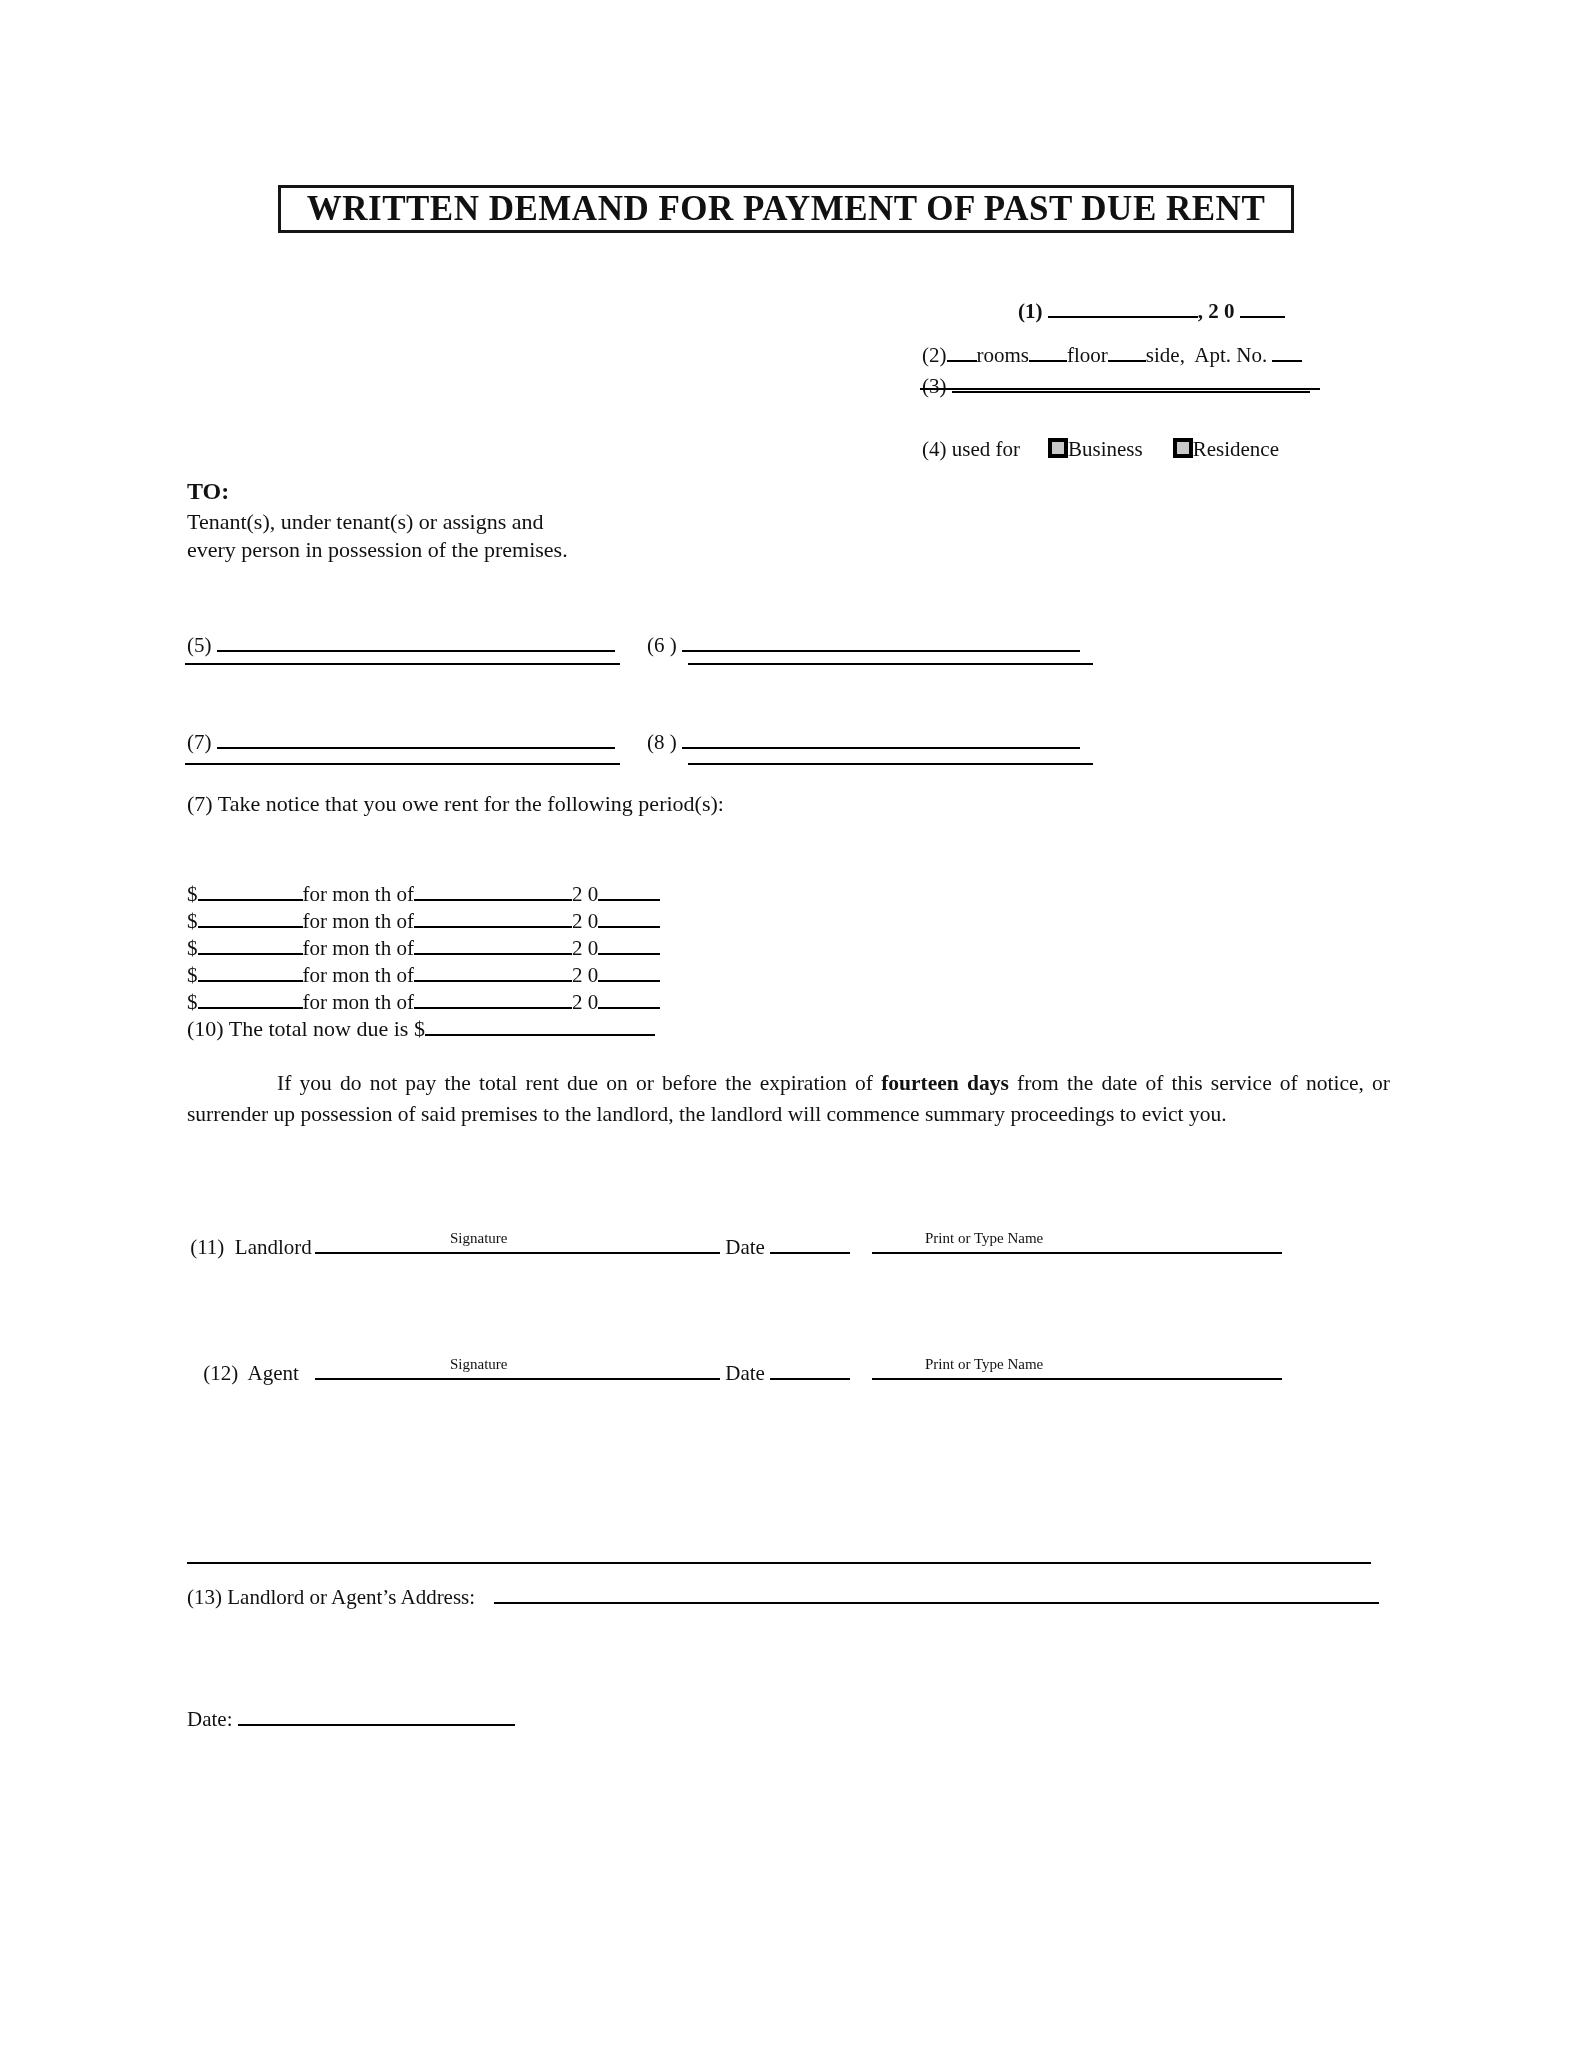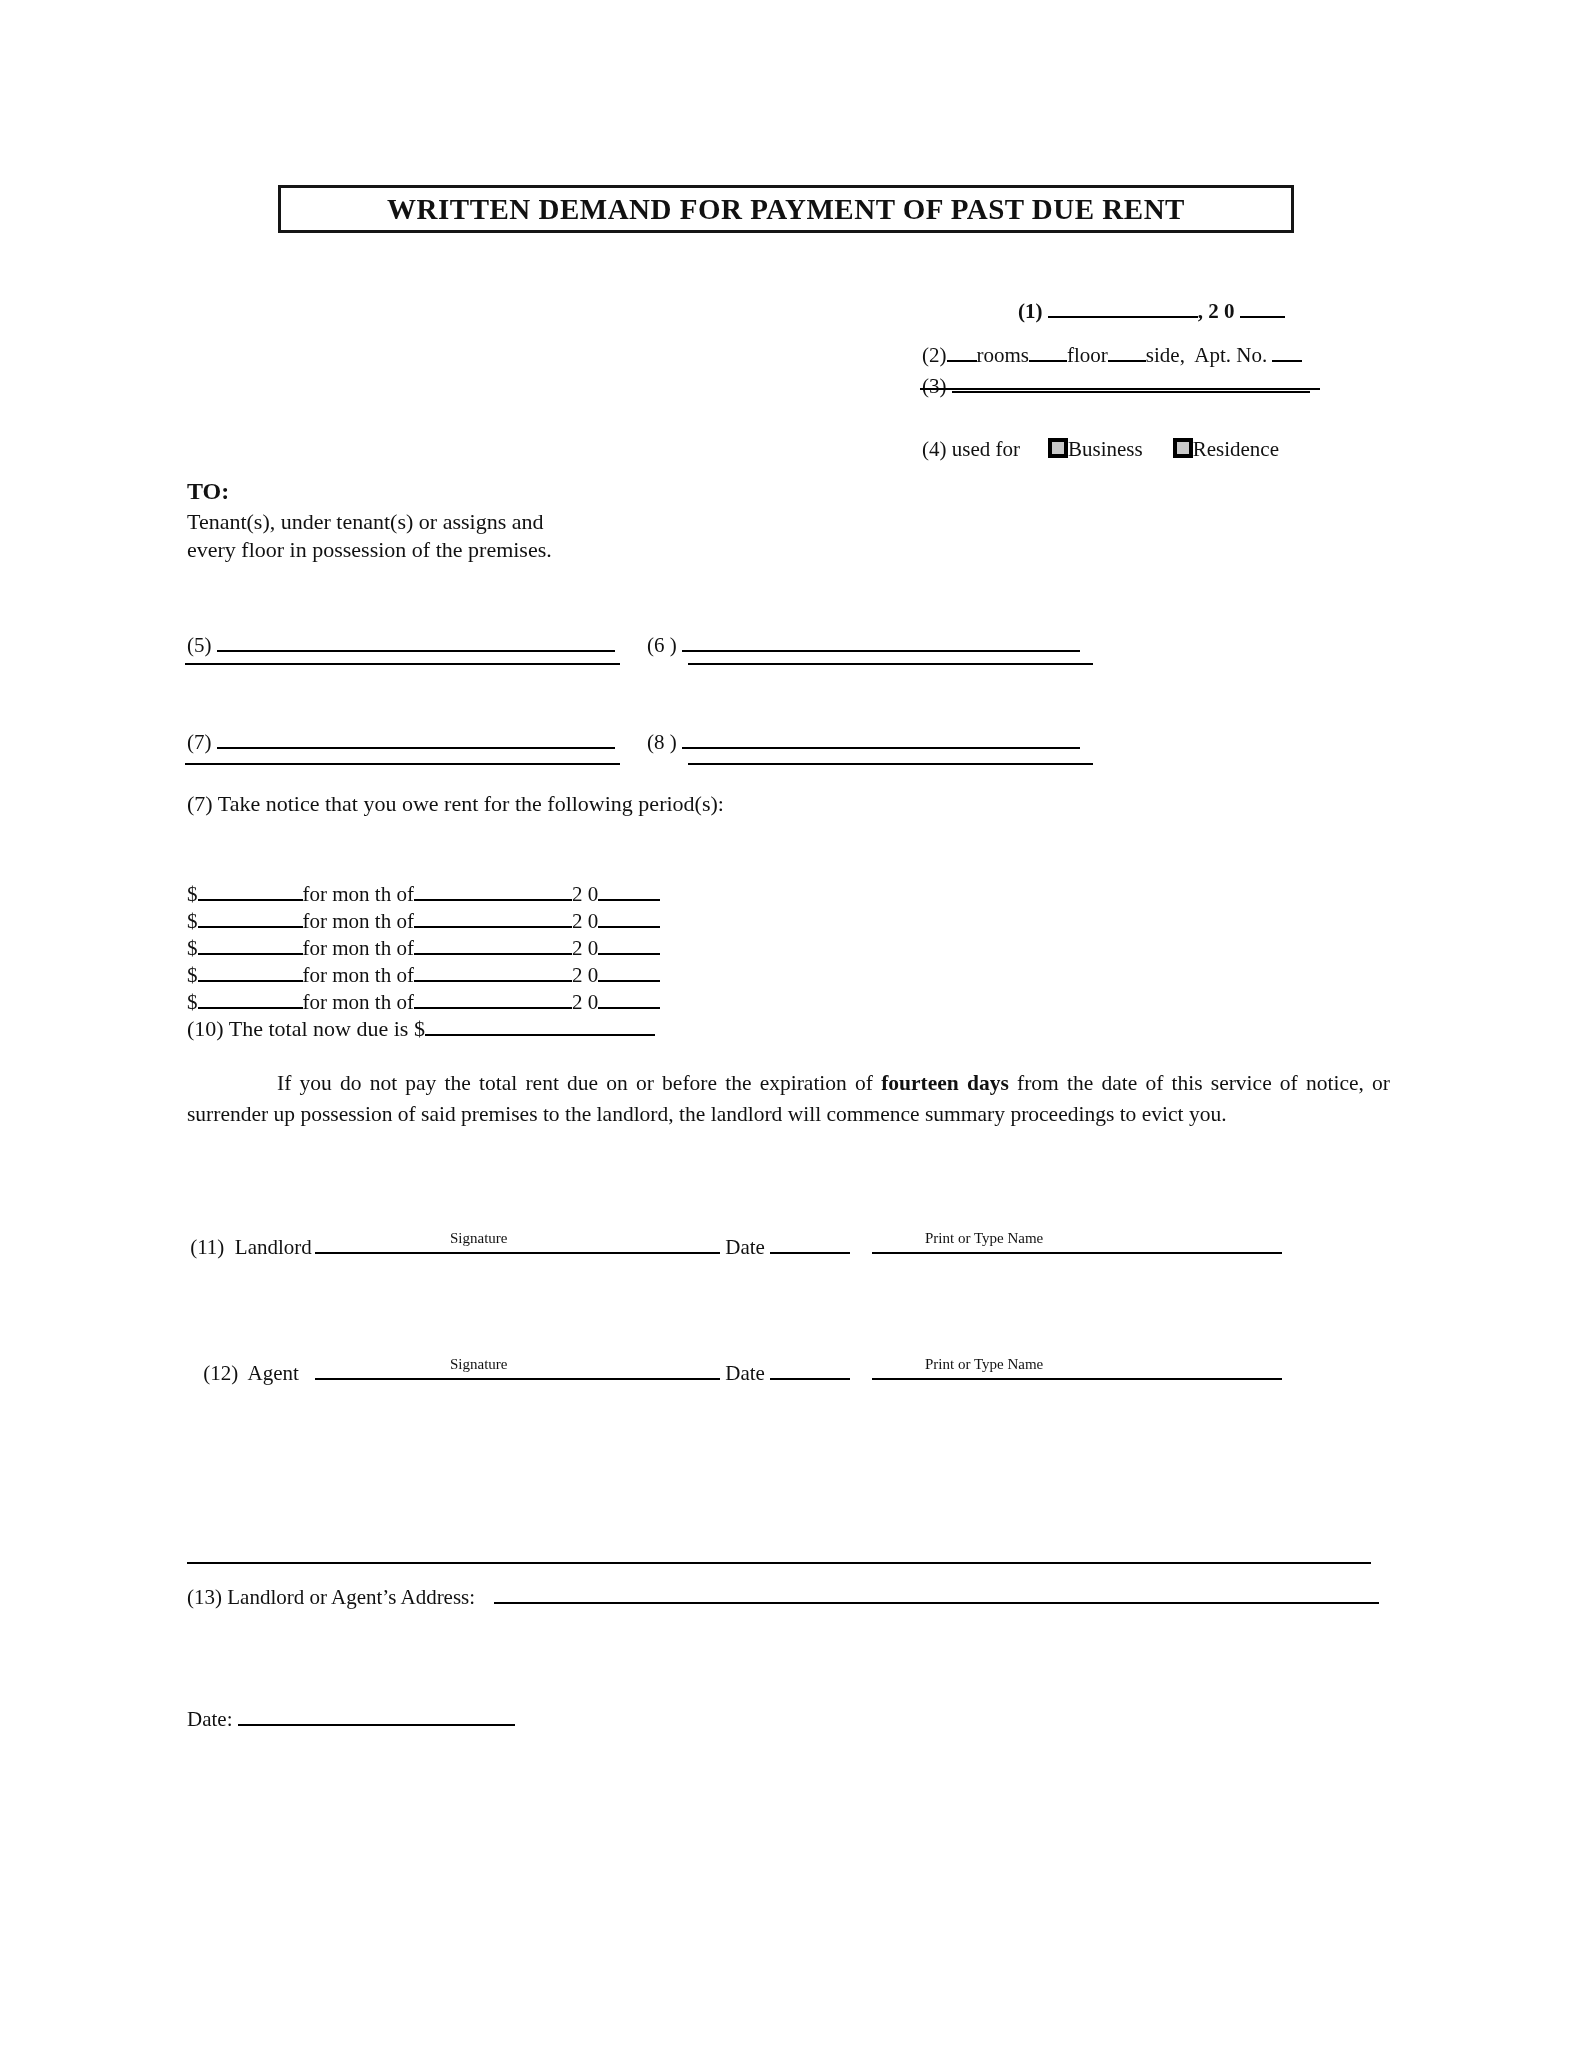--- a/index.html
+++ b/index.html
@@ -11,21 +11,21 @@
   .page { position:relative; width:1583px; height:2048px; background:#fff; overflow:hidden; }
 
   .abs { position:absolute; white-space:pre; }
 
   
   .title-box {
     position:absolute; left:278px; top:185px; width:1010px; height:42px;
     border:3px solid #151515; display:flex; align-items:center; justify-content:center;
   }
   .title-box h1 {
-    margin:4px; font-size:29px; font-weight:bold; letter-spacing:0.5px;
+    margin:4px; font-size:35px; font-weight:bold; letter-spacing:0.5px;
   }
 
   
   .ul {
     display:inline-block; height:3px; border-bottom:2px solid #000;
     vertical-align:baseline;
   }
 
   .t21 { font-size:21px;margin-top:37px; }
   .t22 { font-size:22px;font-family:Liberation Serif, serif; }
@@ -63,21 +63,21 @@
   <div class="abs t21" style="left:922px; top:306px;"><span>(2)</span><span class="ul" style="width:30px;"></span><span>rooms</span><span class="ul" style="width:38px;"></span><span>floor</span><span class="ul" style="width:38px;"></span><span>side,  Apt. No. </span><span class="ul" style="width:30px;"></span></div>
 
   <div class="abs t21" style="left:922px; top:337px;"><span>(3) </span><span class="ul" style="width:358px;"></span></div>
 
   <div class="abs" style="left:920px; top:386px; width:400px; border-bottom:2px solid #000; height:2px;"></div>
 
   <div class="abs t21" style="left:922px; top:400px;"><span>(4) used for</span><span class="chk" style="margin-left:28px;"></span><span>Business</span><span class="chk" style="margin-left:30px;"></span><span>Residence</span></div>
 
   <div class="abs" style="left:187px; top:478px; font-size:24px; font-weight:bold;">TO:</div>
   <div class="abs t22" style="left:187px; top:509px;">Tenant(s), under tenant(s) or assigns and</div>
-  <div class="abs t22" style="left:187px; top:537px;">every floor in possession of the premises.</div>
+  <div class="abs t22" style="left:187px; top:537px;">every person in possession of the premises.</div>
 
   <div class="abs t21" style="left:187px; top:596px;"><span>(5) </span><span class="ul" style="width:398px;"></span></div>
   <div class="abs t21" style="left:647px; top:596px;"><span>(6 ) </span><span class="ul" style="width:398px;"></span></div>
 
   <div class="abs" style="left:185px; top:661px; width:435px; border-bottom:2px solid #000; height:2px;"></div>
   <div class="abs" style="left:688px; top:661px; width:405px; border-bottom:2px solid #000; height:2px;"></div>
 
   <div class="abs t21" style="left:187px; top:693px;"><span>(7) </span><span class="ul" style="width:398px;"></span></div>
   <div class="abs t21" style="left:647px; top:693px;"><span>(8 ) </span><span class="ul" style="width:398px;"></span></div>
 

